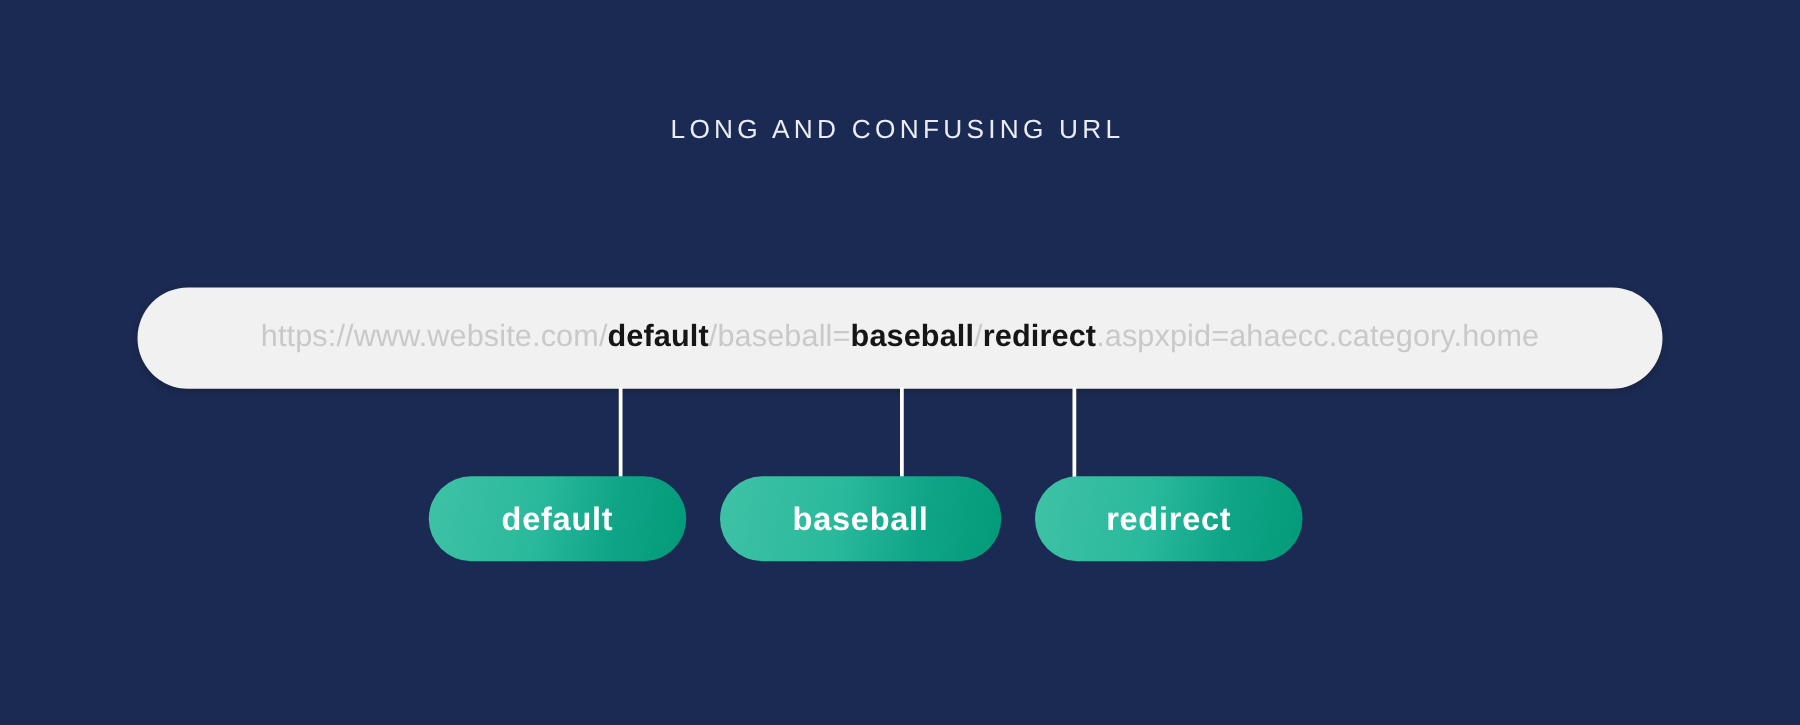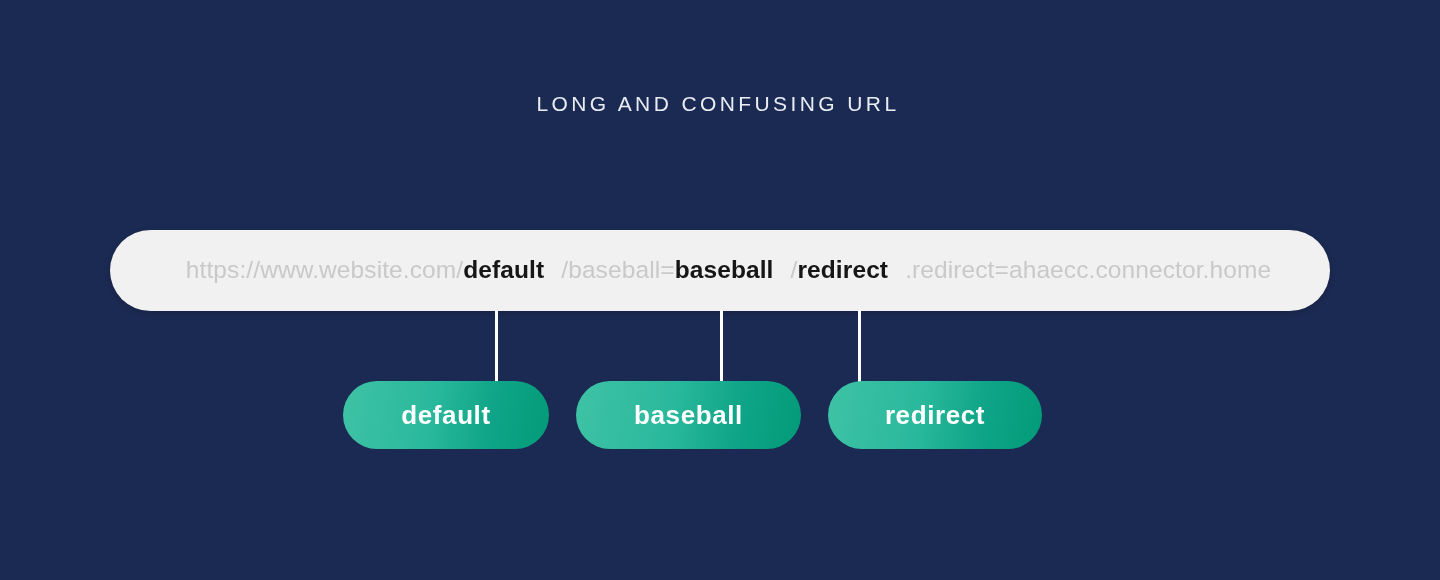--- a/index.html
+++ b/index.html
@@ -50,21 +50,20 @@
   }
   .url-text {
     font-size: 24.5px;
     white-space: nowrap;
     letter-spacing: 0.1px;
     line-height: 1;
   }
   .url-text .seg-dim {
     color: #c9c9c9;
     font-weight: 400;
-    margin-left: 17px;
   }
   .url-text .seg-hi {
     color: #161616;
     font-weight: 700;
   }
 
   
   .connector {
     position: absolute;
     top: 310px;
@@ -97,21 +96,21 @@
 </style>
 </head>
 <body>
 
 <div class="canvas">
 
   <div class="title">LONG AND CONFUSING URL</div>
 
   <div class="url-bar">
     <div class="url-text">
-      <span class="seg-dim">https://www.website.com/</span><span class="seg-hi">default</span><span class="seg-dim">/baseball=</span><span class="seg-hi">baseball</span><span class="seg-dim">/</span><span class="seg-hi">redirect</span><span class="seg-dim">.redirect=ahaecc.connector.home</span>
+      <span class="seg-dim">https://www.website.com/</span><span class="seg-hi">default</span><span class="seg-dim">/baseball=</span><span class="seg-hi">baseball</span><span class="seg-dim">/</span><span class="seg-hi">redirect</span><span class="seg-dim">.aspxpid=ahaecc.category.home</span>
     </div>
   </div>
 
   <div class="connector c1"></div>
   <div class="connector c2"></div>
   <div class="connector c3"></div>
 
   <div class="pill p1">default</div>
   <div class="pill p2">baseball</div>
   <div class="pill p3">redirect</div>

